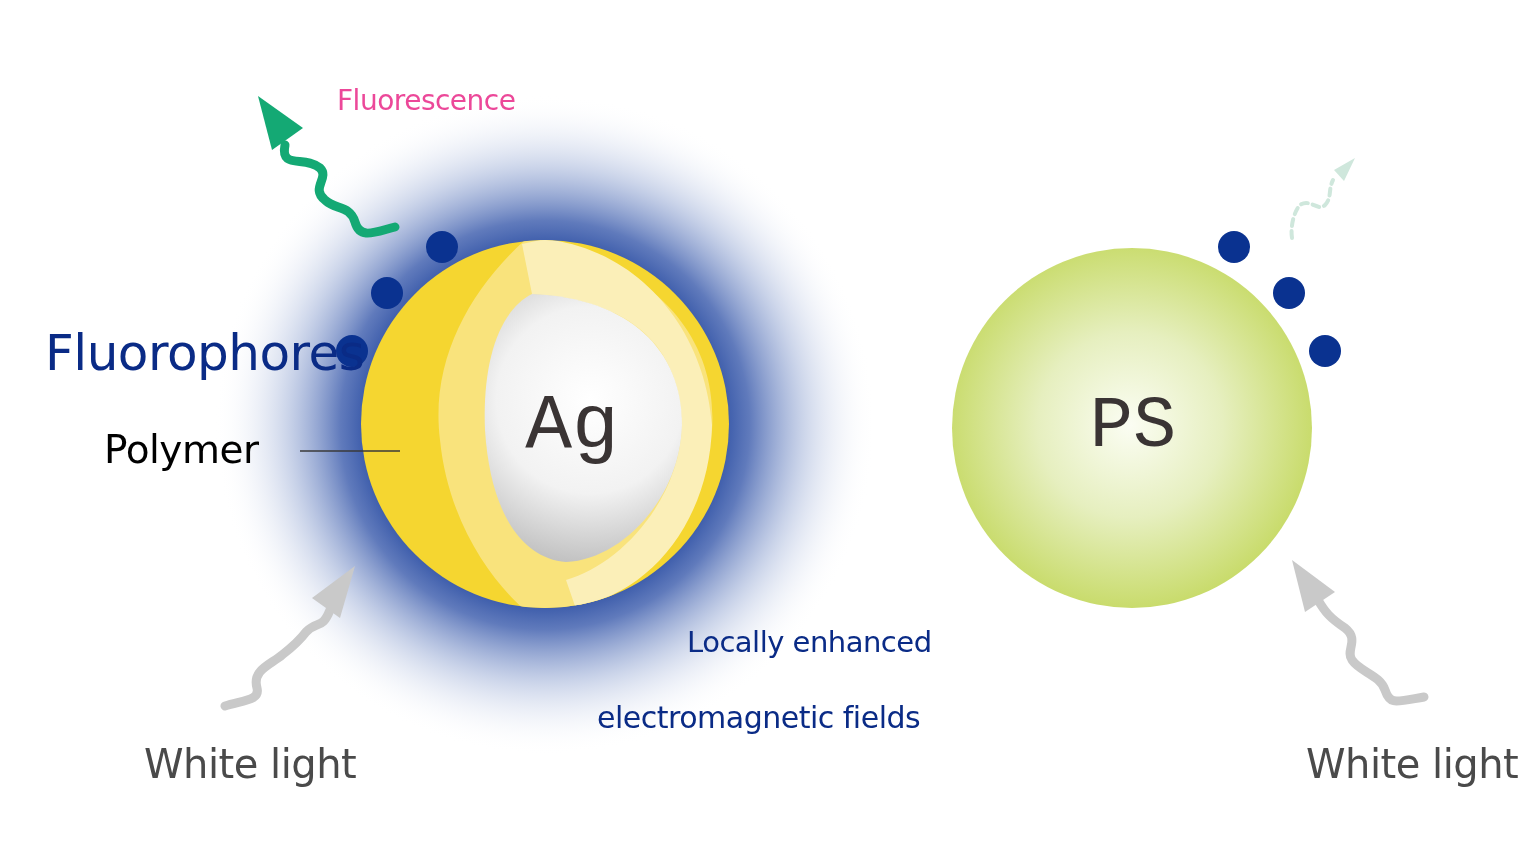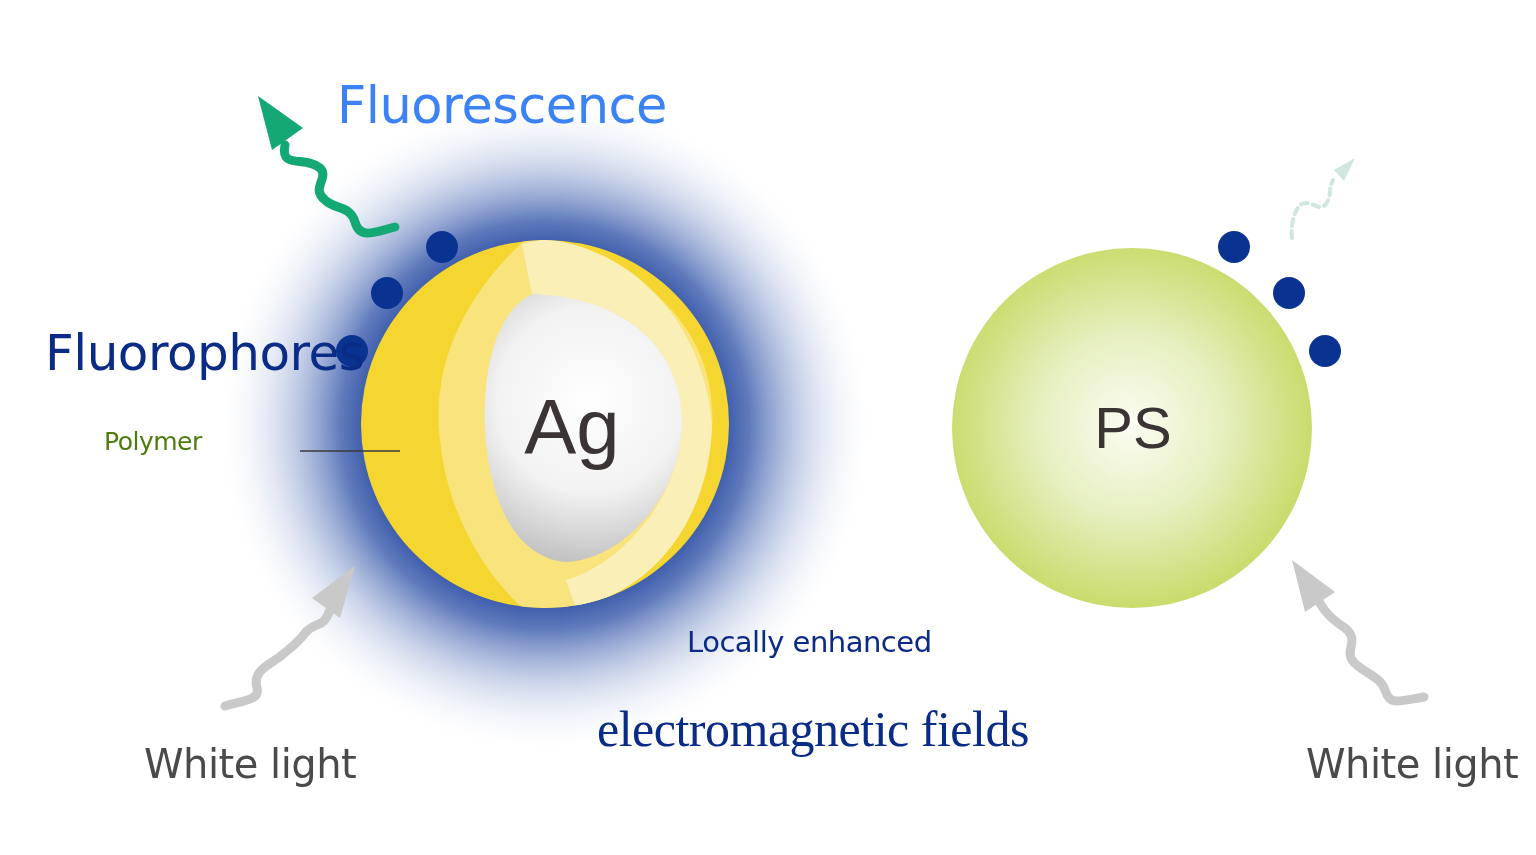--- a/index.html
+++ b/index.html
@@ -1,18 +1,18 @@
 <!DOCTYPE html>
 <html><head>
 <meta charset="utf-8">
 <style>
   html, body { margin: 0; padding: 0; background: #ffffff; }
   body { width: 1536px; height: 855px; position: relative; overflow: hidden; font-family: "DejaVu Sans", sans-serif; }
   .lbl { position: absolute; white-space: nowrap; font-family: "DejaVu Sans", sans-serif; letter-spacing: -0.5px; }
-  .core-lbl { position: absolute; font-family: Liberation Sans, sans-serif; color: #3a3434; transform: translate(-50%, -50%); }
+  .core-lbl { position: absolute; font-family: Liberation Mono, monospace; color: #3a3434; transform: translate(-50%, -50%); }
   svg { position: absolute; left: 0; top: 0; }
 </style>
 </head>
 <body>
 
 <svg width="1536" height="855" viewBox="0 0 1536 855">
   <defs>
     <radialGradient id="glow" cx="545" cy="425" r="330" gradientUnits="userSpaceOnUse">
       <stop offset="0.52" stop-color="#2d4fa3" stop-opacity="1"></stop>
       <stop offset="0.62" stop-color="#4463b0" stop-opacity="0.85"></stop>
@@ -72,21 +72,21 @@
     <polygon points="1355,158 1334,170 1344,181" fill="#cfe7dc"></polygon>
   </g>
 
   <g>
     <path d="M1424,697 C1395,702 1390,705 1385,690 C1380,675 1360,672 1352,660 C1345,650 1360,640 1345,628 C1330,618 1325,612 1318,600" fill="none" stroke="#c9c9c9" stroke-width="9" stroke-linecap="round"></path>
     <polygon points="1292,560 1335,592 1305,612" fill="#c9c9c9"></polygon>
   </g>
 </svg>
 
 <div class="core-lbl" style="left:572px; top:427px; font-size:78px;">Ag</div>
-<div class="core-lbl" style="left:1133px; top:427px; font-size:58px;">PS</div>
+<div class="core-lbl" style="left:1133px; top:427px; font-size:72px;">PS</div>
 
-<div class="lbl" style="left:337px; top:76px; font-size:51px; color:#3b82f6;">Fluorescence</div>
+<div class="lbl" style="left:337px; top:84px; font-size:28px; color:#ec4899;">Fluorescence</div>
 <div class="lbl" style="left:45px; top:324px; font-size:50px; color:#0a2b86;">Fluorophores</div>
-<div class="lbl" style="left:104px; top:427px; font-size:25px; color:#4d7c0f;">Polymer</div>
+<div class="lbl" style="left:104px; top:427px; font-size:39px; color:#000000;">Polymer</div>
 <div class="lbl" style="left:144px; top:741px; font-size:40px; color:#4a4a4a;">White light</div>
 <div class="lbl" style="left:687px; top:625px; font-size:29px; color:#0a2b86;">Locally enhanced</div>
-<div class="lbl" style="left:597px; top:700px; font-size:50px; color:#0a2b86;font-family:Liberation Serif, serif;">electromagnetic fields</div>
+<div class="lbl" style="left:597px; top:700px; font-size:30px; color:#0a2b86;">electromagnetic fields</div>
 <div class="lbl" style="left:1306px; top:741px; font-size:40px; color:#4a4a4a;">White light</div>
 
 </body></html>

